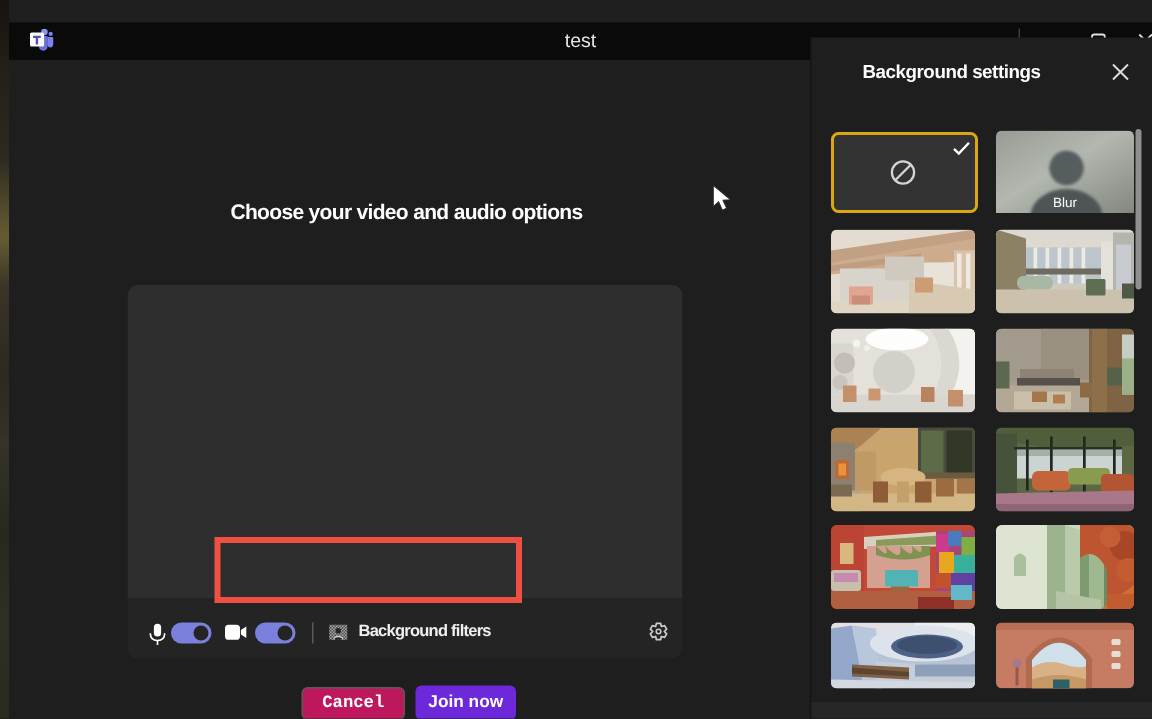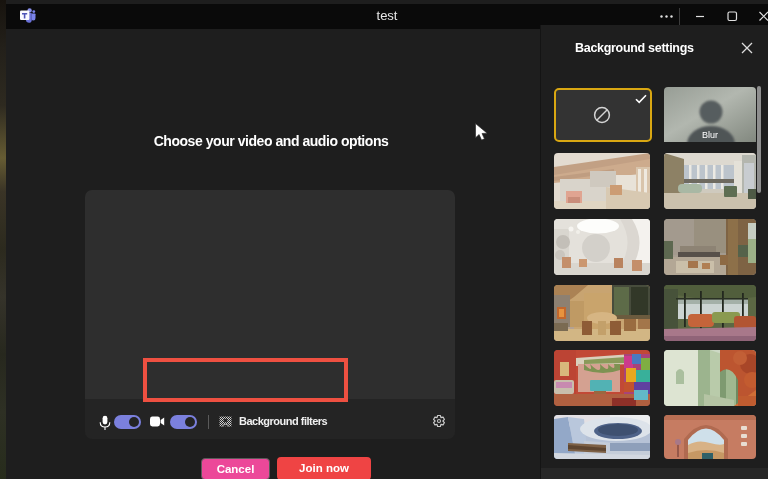--- a/index.html
+++ b/index.html
@@ -4,38 +4,38 @@
 <style>
   * { margin:0; padding:0; box-sizing:border-box; }
   html,body { width:768px; height:479px; overflow:hidden; background:#1e1e1e;
     font-family:"Liberation Sans", sans-serif; }
   .abs { position:absolute; }
   #stage { position:relative; width:768px; height:479px; }
   
   #desk { left:0; top:0; width:6px; height:479px;
     background:linear-gradient(180deg,#17130e 0%,#23201a 10%,#2e2a20 22%,#665c33 33%,#3a3426 40%,#2c2a1e 52%,#35332a 62%,#27281e 74%,#2e3024 86%,#272c1c 100%); }
   
-  #titlebar { left:6px; top:4px; width:762px; height:25px; background:#0a0a0a; }
+  #titlebar { left:6px; top:15px; width:762px; height:25px; background:#0a0a0a; }
   #title { left:0; top:0; width:762px; height:25px; line-height:23px; text-align:center;
     color:#e6e6e6; font-size:13px; }
   
   #main { left:6px; top:25px; width:535px; height:454px; background:#1e1e1e;margin-top:47px; }
   #heading { left:265px; top:61px; transform:translateX(-50%); white-space:nowrap; text-align:center; color:#ffffff;
     font-size:14px; font-weight:bold; letter-spacing:-0.45px; }
   #videobox { left:79px; top:118px; width:370px; height:249px; border-radius:7px; overflow:hidden; }
   #vidarea { left:0; top:0; width:370px; height:209px; background:#2e2e2e; }
   #ctrlbar { left:0; top:209px; width:370px; height:40px; background:#242424; }
   
   #redbox { left:143px; top:358px; width:205px; height:44px; border:4px solid #ee5041; }
   
   .btn { font-size:11.5px; font-weight:bold; text-align:center; border-radius:4px; }
   #cancel { left:195px; top:386px; width:69px; height:22px; line-height:20px; color:#ffffff;
-    background:#ec4899; border:1px solid #5a5a5a; }
-  #joinnow { left:271px; top:385px; width:94px; height:23px; line-height:23px; color:#ffffff;
-    background:#ef4444; }
+    background:#be185d; border:1px solid #5a5a5a;font-family:Liberation Mono, monospace; }
+  #joinnow { left:271px; top:385px; width:67px; height:23px; line-height:23px; color:#ffffff;
+    background:#6d28d9; }
   
   #divider { left:540px; top:25px; width:1px; height:454px; background:#141414; }
   #panel { left:541px; top:25px; width:227px; height:454px; background:#1e1e1e; }
   #paneltitle { left:15px; top:16px; color:#ffffff; font-size:12.5px; font-weight:bold; letter-spacing:-0.3px;padding-left:19px; }
   #panelclose { left:199px; top:16px; width:14px; height:14px; color:#dddddd; }
   .thumb { border-radius:4px; overflow:hidden; }
   #footer { left:0; top:443px; width:227px; height:11px; background:#272727; }
   #scrollbar { left:216px; top:61px; width:4px; height:107px; background:#8f8f8f; border-radius:2px; }
 </style>
 </head>

